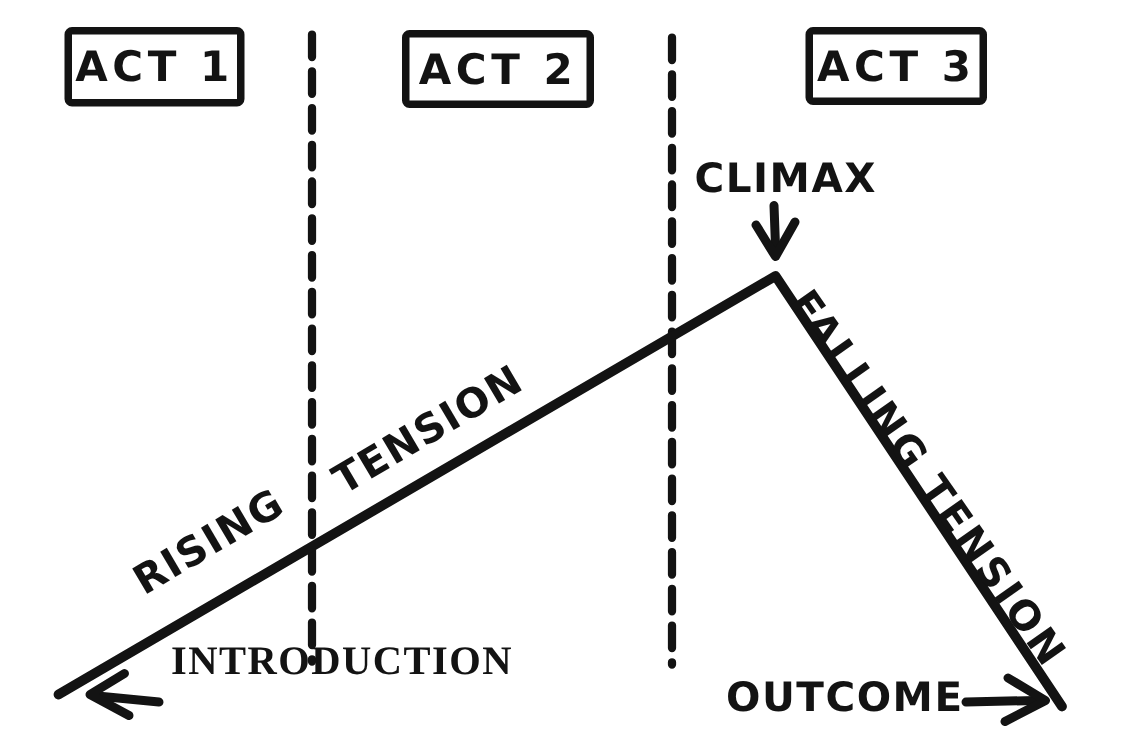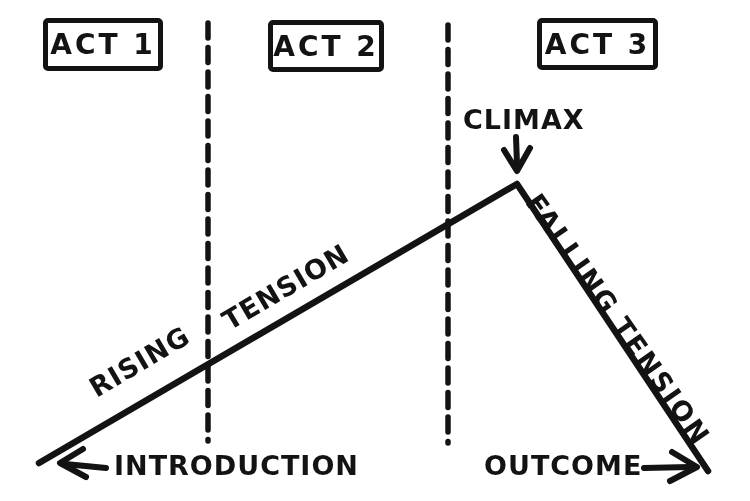--- a/index.html
+++ b/index.html
@@ -32,33 +32,33 @@
     display: flex;
     align-items: center;
     justify-content: center;
     color: var(--ink);
     font-weight: 700;
     font-size: 28px;
     letter-spacing: 3px;
     background: var(--bg);
   }
   .act-box.a1 { left: 43px;  top: 18px; width: 120px; height: 53px; }
-  .act-box.a2 { left: 268px; top: 20px; width: 116px; height: 52px; }
+  .act-box.a2 { left: 268px; top: 20px; width: 128px; height: 52px; }
   .act-box.a3 { left: 517px; top: 18px; width: 121px; height: 52px; margin-left: 20px; }
   .lbl {
     position: absolute;
     color: var(--ink);
     font-weight: 700;
     font-size: 27px;
     letter-spacing: 1px;
     white-space: nowrap;
     line-height: 32px;
   }
   .lbl.climax        { left: 463px; top: 104px; text-align: right; }
-  .lbl.introduction  { left: 114px; top: 450px; }
+  .lbl.introduction  { left: 114px; top: 424px; font-family: Liberation Serif, serif; }
   .lbl.outcome       { left: 484px; top: 450px; }
   .lbl.rising {
     left: 100px; top: 372px; height: 32px;
     transform-origin: 0 100%;
     transform: rotate(-30.5deg);
   }
   .lbl.tension {
     left: 233px; top: 305px; height: 32px;
     transform-origin: 0 100%;
     transform: rotate(-30.5deg);

